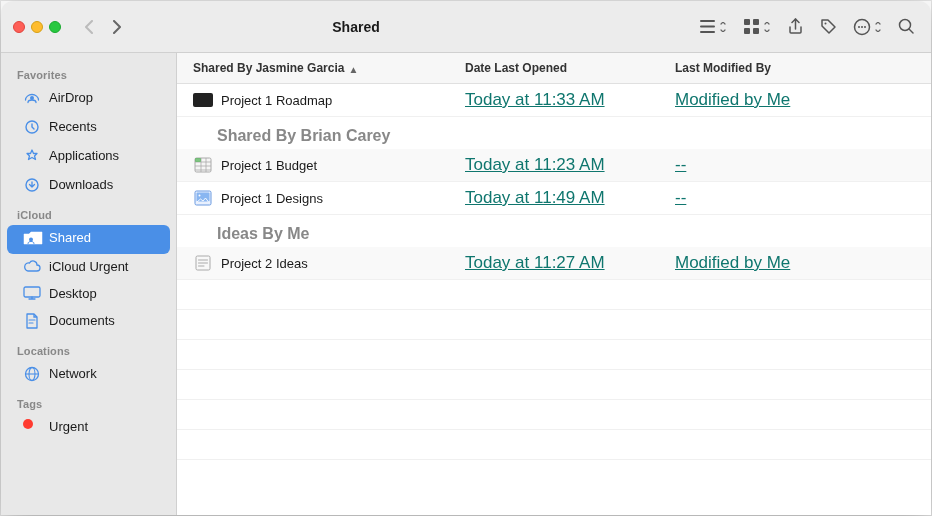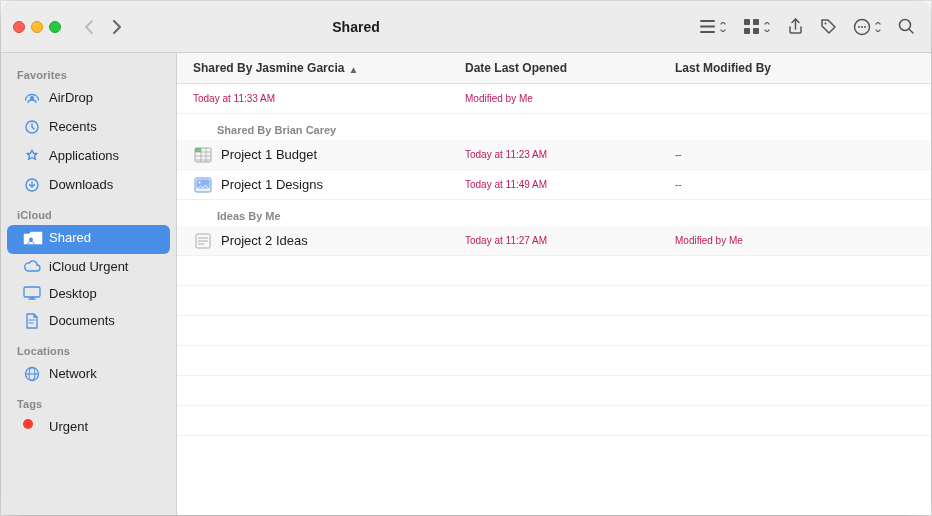--- a/index.html
+++ b/index.html
@@ -176,21 +176,21 @@
     }
     .filelist-header-cell .sort-arrow {
       font-size: 10px;
       color: #666;
     }
     .filelist-body {
       flex: 1;
       overflow-y: auto;
     }
     .section-label {
-      font-size: 11px;
+      font-size: 16px;
       font-weight: 600;
       color: #888;
       padding: 10px 16px 4px 40px;
     }
     .file-row {
       display: grid;
       grid-template-columns: 1fr 210px 240px;
       padding: 6px 16px;
       align-items: center;
       border-bottom: 1px solid #f0f0f0;
@@ -207,22 +207,23 @@
     }
     .file-icon {
       width: 20px;
       height: 16px;
       display: flex;
       align-items: center;
       justify-content: center;
       flex-shrink: 0;
     }
     .file-cell {
-      font-size: 10px;
-      color: #be185d;
+      font-size: 17px;
+      color: #0f766e;
+      text-decoration: underline;
     }
     .empty-row {
       min-height: 30px;
       border-bottom: 1px solid #f0f0f0;
     }
 
     
     .filelist-body::-webkit-scrollbar { width: 6px; }
     .filelist-body::-webkit-scrollbar-track { background: transparent; }
     .filelist-body::-webkit-scrollbar-thumb { background: #ccc; border-radius: 3px; }
@@ -430,20 +431,29 @@
           <span>Date Last Opened</span>
         </div>
         <div class="filelist-header-cell">
           <span>Last Modified By</span>
         </div>
       </div>
 
       <div class="filelist-body">
 
         <div class="file-row">
+          <div class="file-name-cell">
+            <span class="file-icon">
+
+              <svg width="20" height="14" viewBox="0 0 20 14" fill="none">
+                <rect x="0" y="0" width="20" height="14" rx="2" fill="#222"></rect>
+              </svg>
+            </span>
+            <span>Project 1 Roadmap</span>
+          </div>
           <div class="file-cell">Today at 11:33 AM</div>
           <div class="file-cell">Modified by Me</div>
         </div>
 
         <div class="section-label">Shared By Brian Carey</div>
         <div class="file-row alt">
           <div class="file-name-cell">
             <span class="file-icon">
 
               <svg width="18" height="16" viewBox="0 0 18 16" fill="none">

